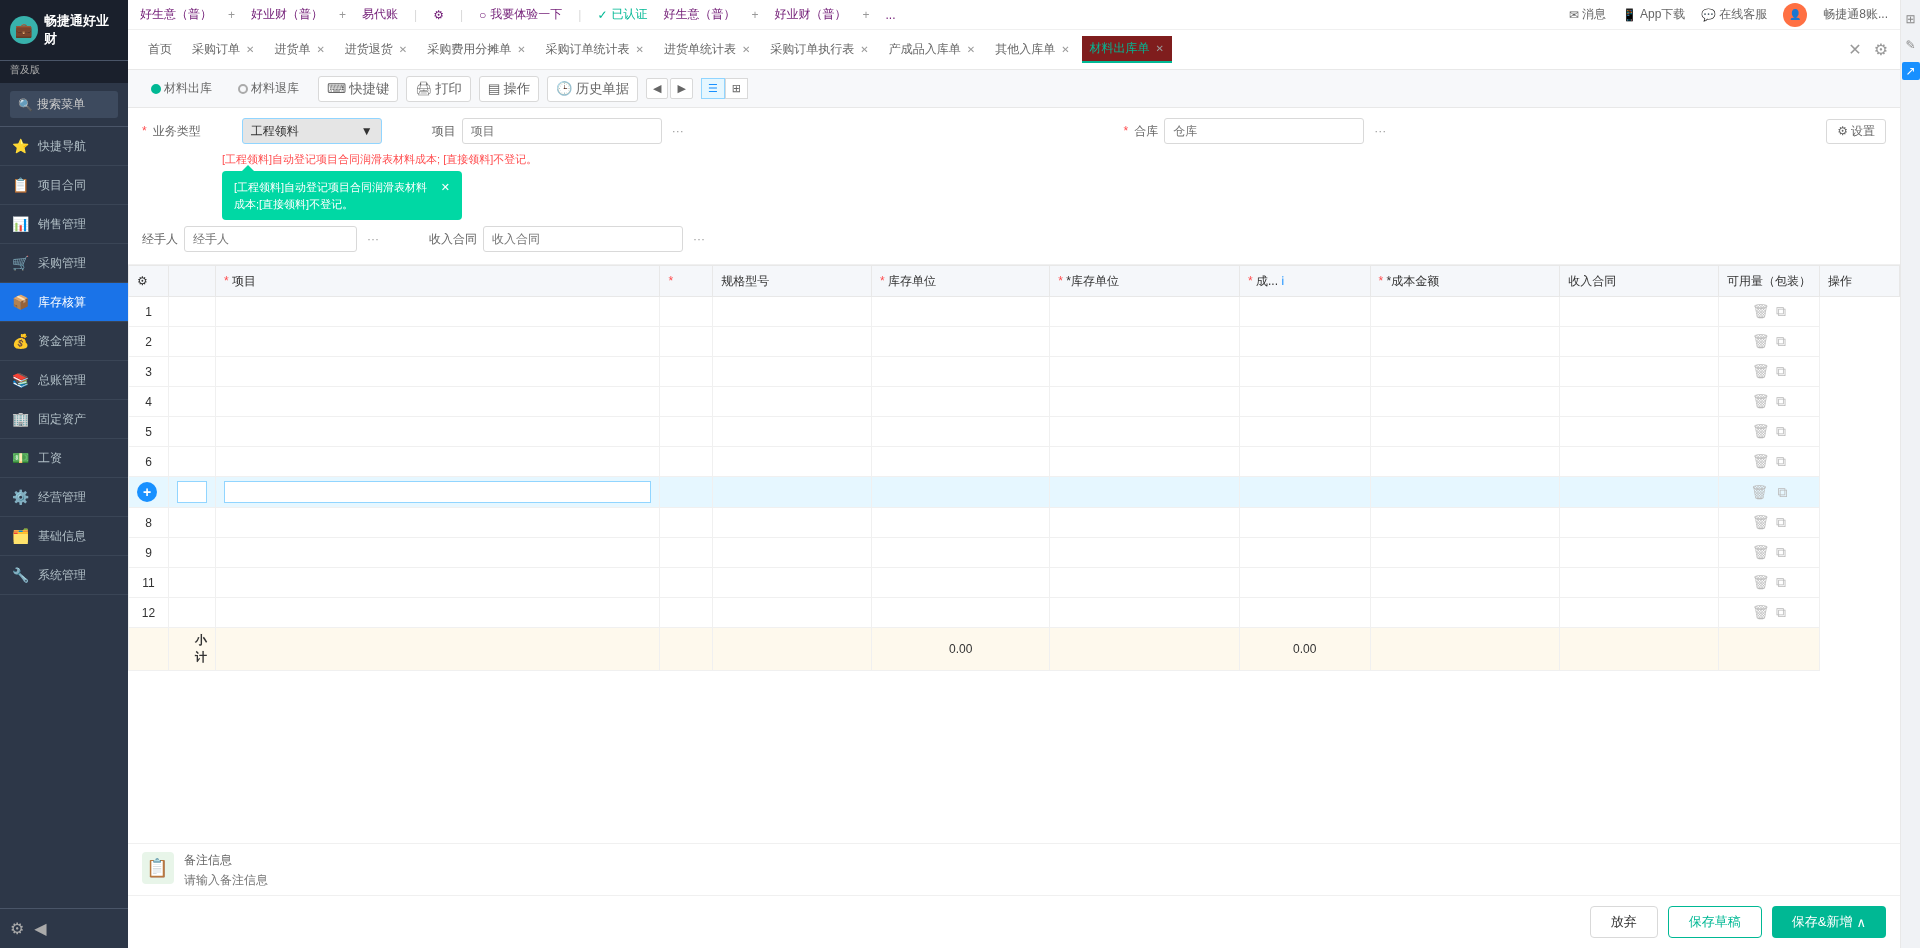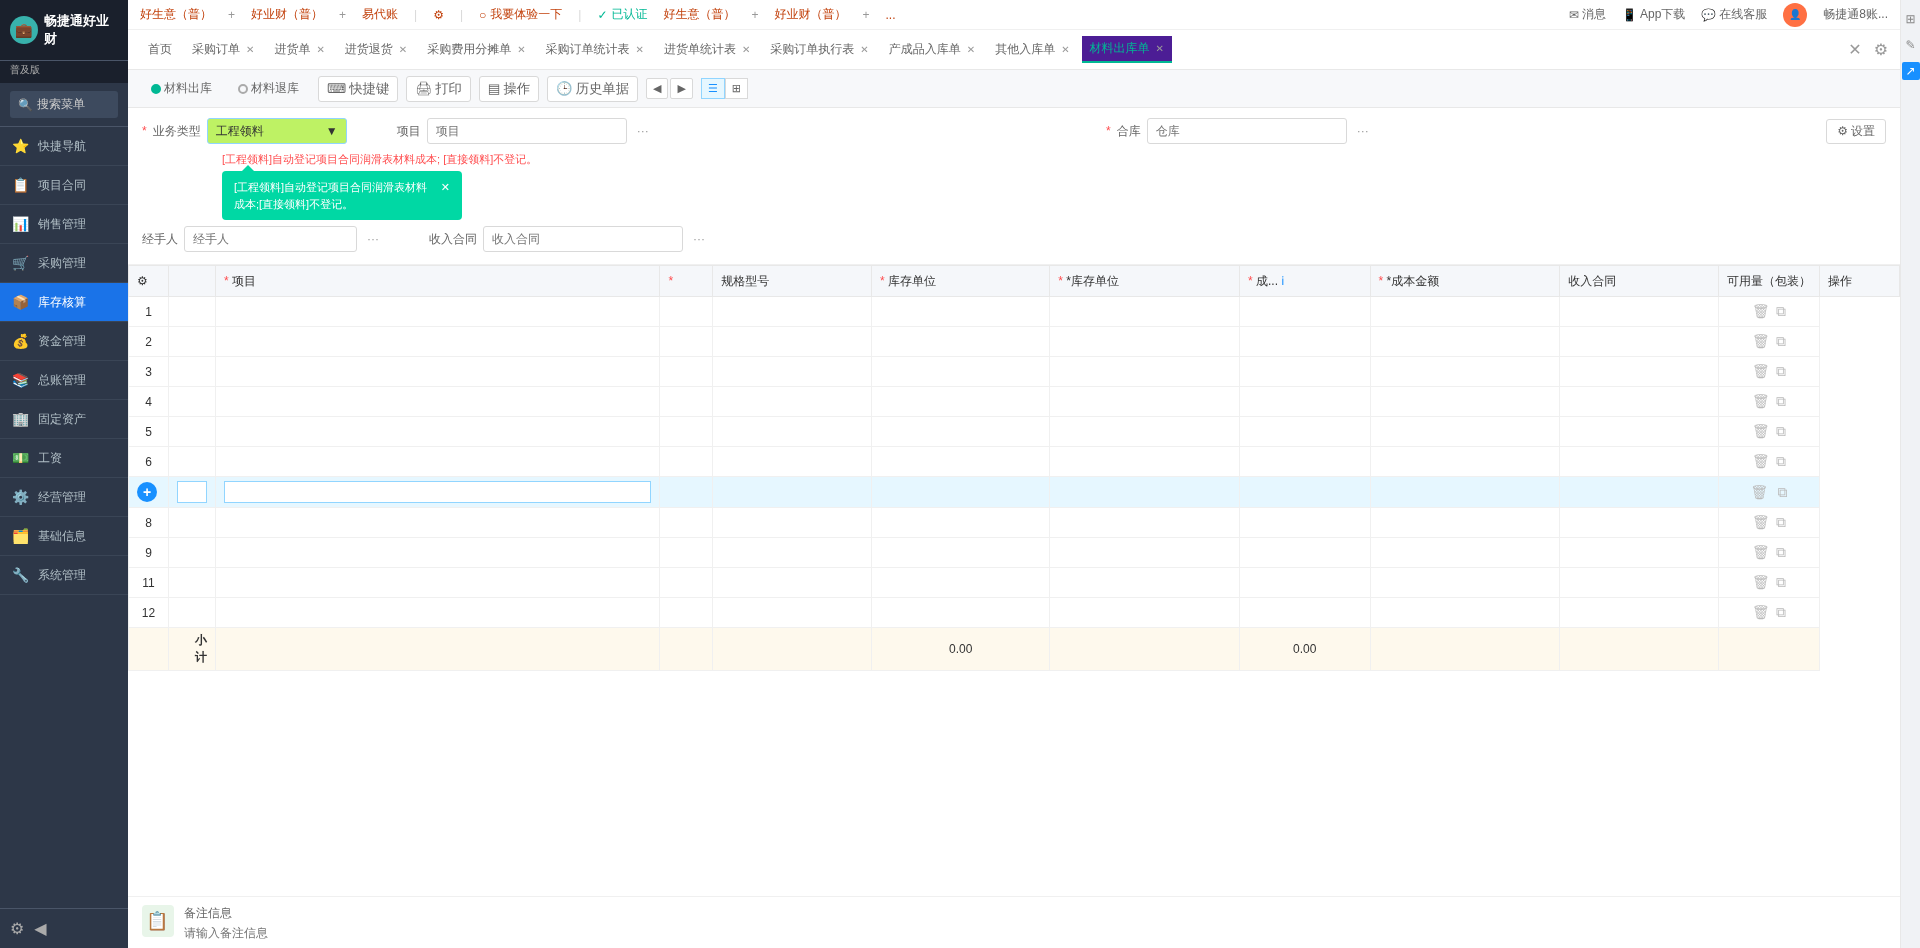--- a/index.html
+++ b/index.html
@@ -48,21 +48,21 @@
     .view-btn.active { background: #e6f7ff; color: #1890ff; border-color: #91d5ff; }
 
     
     .form-area { padding: 10px 14px 6px; background: #fff; flex-shrink: 0; border-bottom: 1px solid #f0f0f0; }
     .form-row { display: flex; align-items: center; gap: 20px; margin-bottom: 6px; }
     .form-field { display: flex; align-items: center; gap: 6px; }
     .form-label { color: #666; font-size: 12px; white-space: nowrap; }
     .form-required { color: #ff4d4f; }
     .form-input { border: 1px solid #d9d9d9; border-radius: 3px; padding: 3px 8px; font-size: 12px; min-width: 120px; height: 26px; }
     .form-select { border: 1px solid #d9d9d9; border-radius: 3px; padding: 3px 8px; font-size: 12px; min-width: 120px; height: 26px; background: #fff; cursor: pointer; display: flex; align-items: center; justify-content: space-between; }
-    .form-select-filled { background: #bef264; border-color: #91d5ff; }
+    .form-select-filled { background: #e5e5e5; border-color: #91d5ff; margin-left: 35px; }
     .form-dots { color: #999; margin-left: 4px; cursor: pointer; }
     .form-hint { color: #ff4d4f; font-size: 11px; margin-top: 2px; }
     .form-hint-green { background: #00d8a4; color: #fff; font-size: 11px; border-radius: 4px; padding: 8px 12px; max-width: 240px; line-height: 1.5; position: relative; }
     .form-hint-green::before { content: ''; position: absolute; top: -6px; left: 20px; border: 6px solid transparent; border-bottom-color: #00d8a4; border-top: none; }
     .settings-btn { margin-left: auto; padding: 3px 10px; border: 1px solid #d9d9d9; border-radius: 3px; background: #fff; cursor: pointer; color: #666; font-size: 12px; display: flex; align-items: center; gap: 3px; }
 
     
     .table-wrapper { flex: 1; overflow: auto; position: relative; }
     .data-table { width: 100%; border-collapse: collapse; font-size: 12px; }
     .data-table th { background: #f5f7fa; border: 1px solid #e8e8e8; padding: 6px 8px; text-align: left; color: #333; font-weight: 500; white-space: nowrap; position: sticky; top: 0; z-index: 2; }
@@ -89,21 +89,21 @@
     .btn-save-draft { padding: 6px 20px; border: 1px solid #00b894; border-radius: 4px; background: #fff; color: #00b894; cursor: pointer; font-size: 13px; }
     .btn-save-new { padding: 6px 20px; border: none; border-radius: 4px; background: #00b894; color: #fff; cursor: pointer; font-size: 13px; display: flex; align-items: center; gap: 4px; }
 
     
     .side-tools { width: 20px; background: #f0f2f5; display: flex; flex-direction: column; align-items: center; gap: 8px; padding-top: 10px; border-left: 1px solid #e8e8e8; flex-shrink: 0; }
     .side-tool-btn { width: 18px; height: 18px; display: flex; align-items: center; justify-content: center; cursor: pointer; color: #888; font-size: 12px; }
     .side-tool-btn.active { background: #1890ff; color: #fff; border-radius: 2px; }
 
     
     .notification-bar { height: 30px; background: #fff; border-bottom: 1px solid #f0f0f0; display: flex; align-items: center; padding: 0 12px; gap: 16px; font-size: 12px; flex-shrink: 0; }
-    .notif-item { display: flex; align-items: center; gap: 4px; color: #c2410c; cursor: pointer; }
+    .notif-item { display: flex; align-items: center; gap: 4px; color: #701a75; cursor: pointer; }
     .notif-item.verified { color: #00b894; }
     .notif-right { margin-left: auto; display: flex; gap: 16px; }
     .notif-right-item { display: flex; align-items: center; gap: 3px; color: #666; cursor: pointer; }
     .user-avatar { width: 24px; height: 24px; border-radius: 50%; background: #ff7043; display: flex; align-items: center; justify-content: center; color: #fff; font-size: 10px; }
 
     .tab-close { margin-left: 4px; color: #999; font-size: 10px; cursor: pointer; }
   </style>
 </head>
 <body>
 
@@ -266,21 +266,21 @@
         <span class="tab-close">✕</span>
       </div>
       <div class="topbar-nav-item">
         <span>产成品入库单</span>
         <span class="tab-close">✕</span>
       </div>
       <div class="topbar-nav-item">
         <span>其他入库单</span>
         <span class="tab-close">✕</span>
       </div>
-      <div class="topbar-nav-item active" style="background:#4c1d95; color:#00b894; border-bottom: 2px solid #00b894;">
+      <div class="topbar-nav-item active" style="background:#7f1d1d; color:#00b894; border-bottom: 2px solid #00b894;">
         <span>材料出库单</span>
         <span class="tab-close">✕</span>
       </div>
     </div>
     <div class="topbar-right">
       <span style="font-size:16px; color:#999; cursor:pointer;">✕</span>
       <span style="font-size:16px; color:#999; cursor:pointer;">⚙</span>
     </div>
   </div>
 
@@ -593,20 +593,28 @@
   <div class="footer-area">
     <div class="notes-section">
       <div class="notes-icon">📋</div>
       <div style="flex:1">
         <div class="notes-label">备注信息</div>
         <input class="notes-input" placeholder="请输入备注信息" style="">
       </div>
     </div>
   </div>
 
+  <div class="action-bar">
+    <button class="btn-discard">放弃</button>
+    <button class="btn-save-draft">保存草稿</button>
+    <button class="btn-save-new">
+      <span>保存&amp;新增</span>
+      <span>∧</span>
+    </button>
+  </div>
 
 </div>
 
 <div class="side-tools">
   <div class="side-tool-btn">⊞</div>
   <div class="side-tool-btn">✎</div>
   <div class="side-tool-btn active">↗</div>
 </div>
 
 </body></html>

